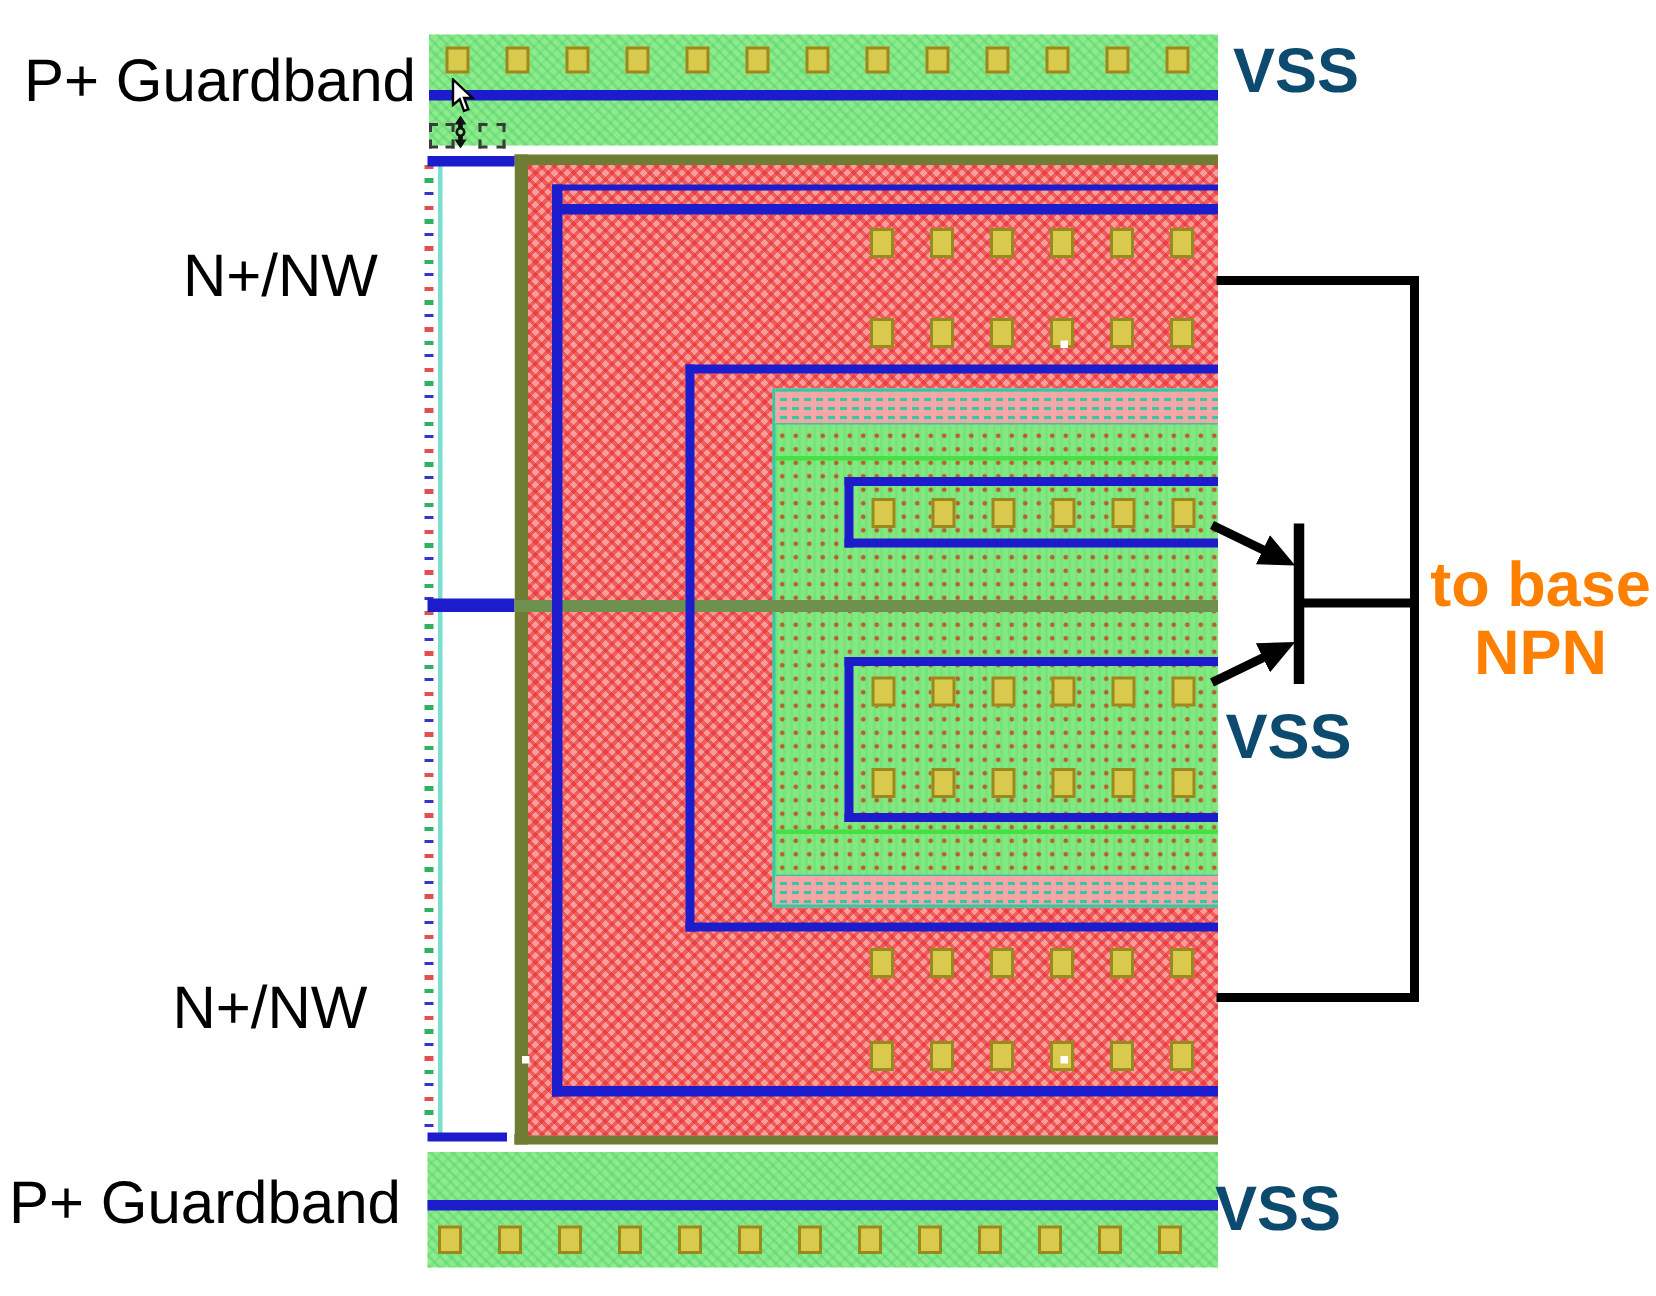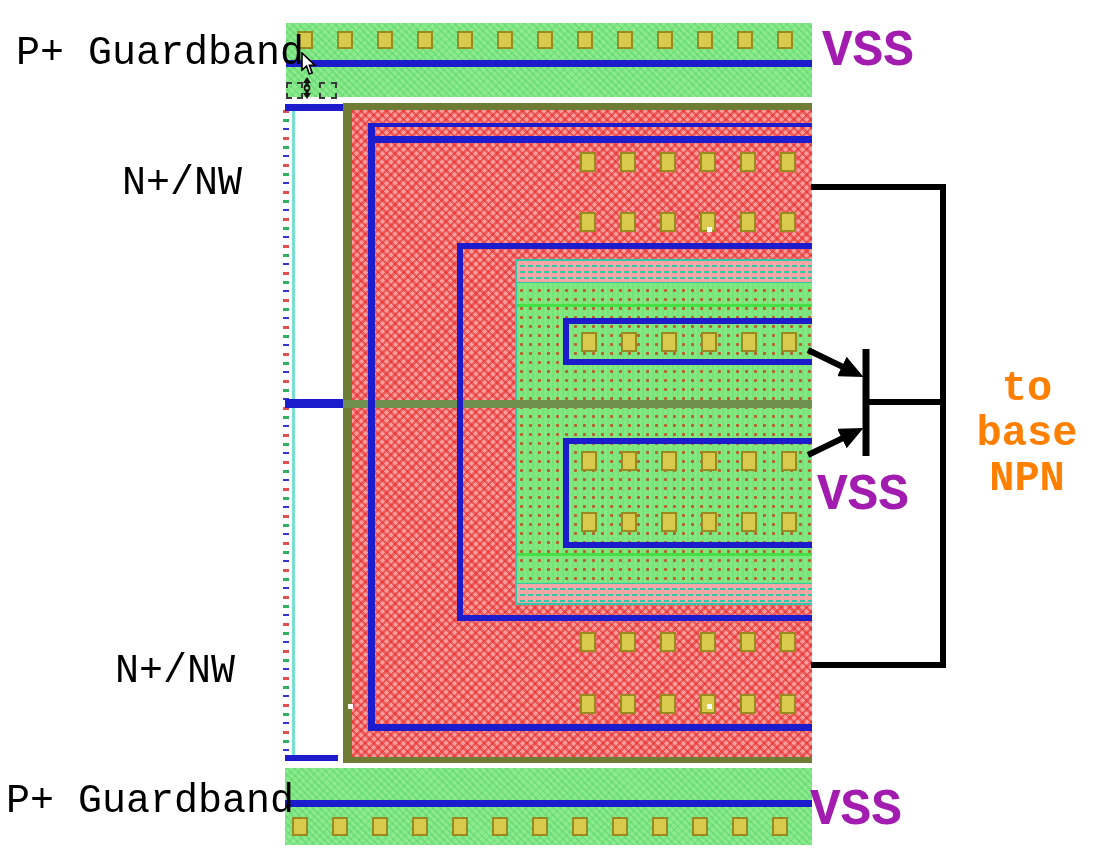--- a/index.html
+++ b/index.html
@@ -1,17 +1,17 @@
 <!DOCTYPE html>
 <html><head>
 <meta charset="utf-8">
 <style>
   html,body{margin:0;padding:0;background:#ffffff;}
   #stage{position:relative;width:1104px;height:864px;background:#fff;overflow:hidden;
-         font-family:Liberation Mono, monospace;}
+         font-family:Liberation Sans, sans-serif;}
   .abs{position:absolute;box-sizing:border-box;}
 
   
   .hatch-gb{
     background-color:#8deb8d;
     background-image:
       repeating-linear-gradient(45deg, rgba(60,200,90,.30) 0 2px, transparent 2px 5px),
       repeating-linear-gradient(135deg, rgba(60,200,90,.18) 0 2px, transparent 2px 6px);
   }
   .hatch-red{
@@ -50,21 +50,21 @@
   .ring{border:0 solid #1c1ccd;background:transparent;}
 
   .contact-row{position:absolute;display:flex;column-gap:24px;}
   .contact{flex:0 0 16px;width:16px;background:#d9c94d;border:2px solid #998a1f;box-sizing:border-box;}
   .h18 .contact{height:18px;} .h19 .contact{height:19px;} .h20 .contact{height:20px;}
 
   .origin-marker{position:absolute;width:5px;height:5px;background:#fff;}
 
   
   .black-label{position:absolute;font-size:40px;line-height:1.1;color:#000;white-space:nowrap;}
-  .orange-label{position:absolute;font-size:51px;line-height:1.1;font-weight:700;color:#a21caf;white-space:nowrap;}
+  .orange-label{position:absolute;font-size:42px;line-height:1.1;font-weight:700;color:#0c4a6e;white-space:nowrap;}
   .to-base{position:absolute;left:942px;top:367px;width:170px;text-align:center;
            font-size:42px;line-height:45px;font-weight:700;color:#ff8000;}
 
   .dashed-box{position:absolute;border:2px dashed #3a3a3a;background:transparent;}
   svg{display:block;}
 </style>
 </head>
 <body>
 
 <div id="stage">

